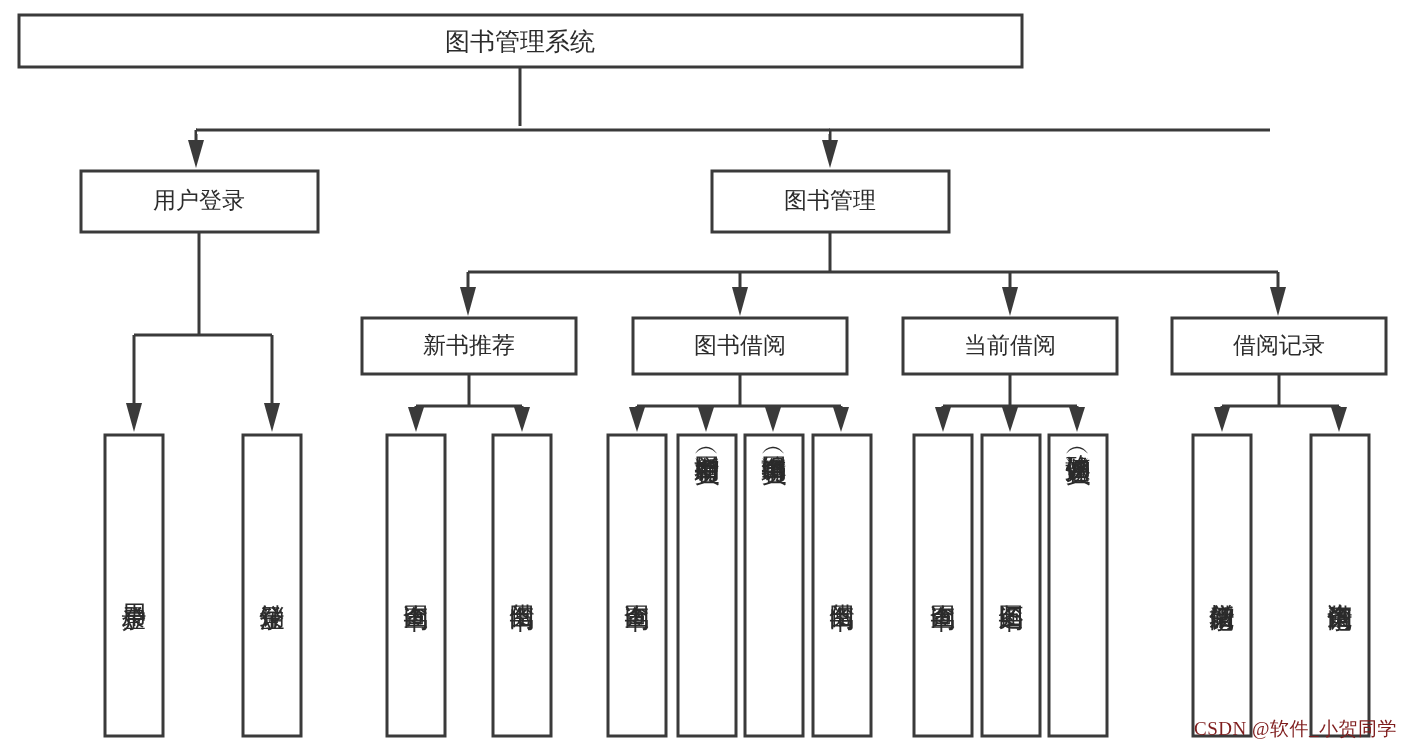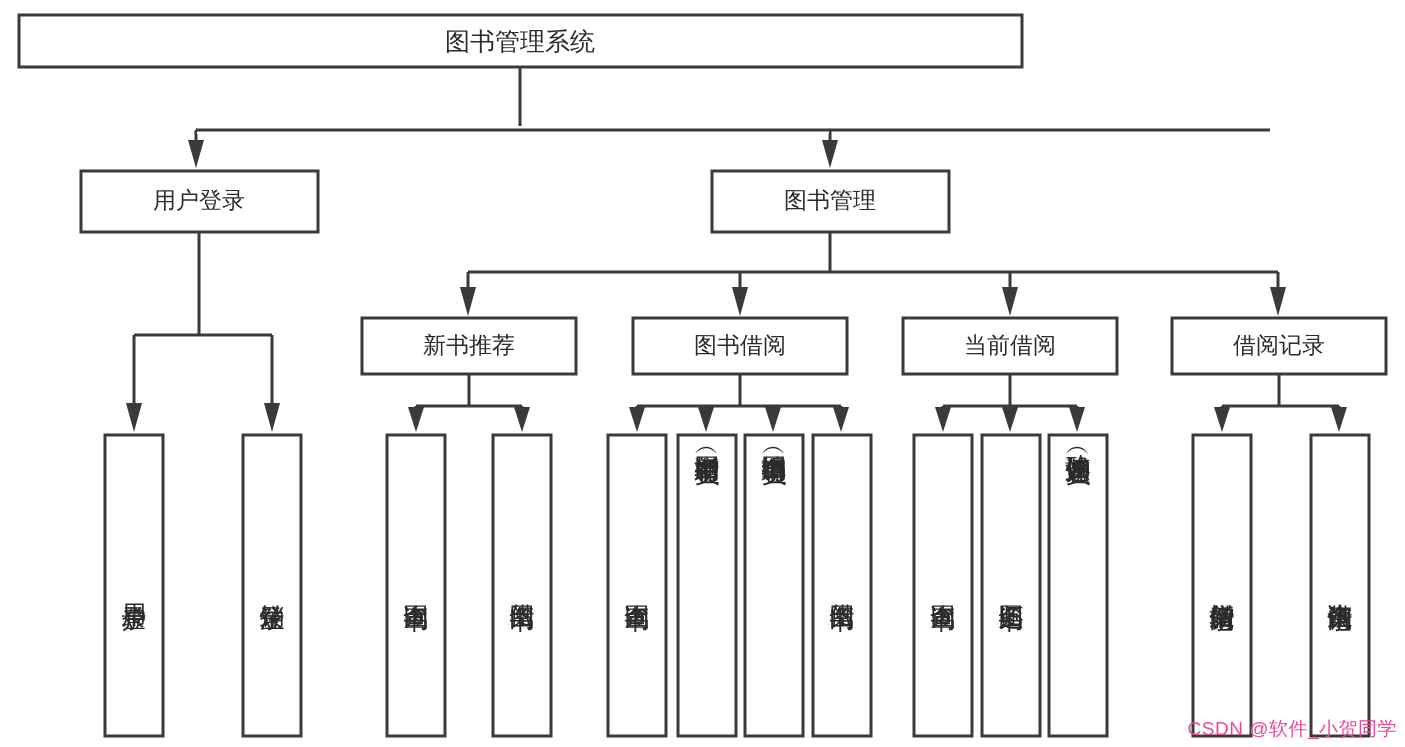--- a/index.html
+++ b/index.html
@@ -61,23 +61,23 @@
     font-size: 25px;
     line-height: 1.08;
     letter-spacing: 1px;
     color: #2b2b2b;
     white-space: nowrap;
   }
   .watermark {
     position: absolute;
     right: 8px;
     bottom: 5px;
-    font-family: Liberation Sans, sans-serif;
+    font-family: Liberation Serif, serif;
     font-size: 19px;
-    color: #ec4899;
+    color: #7f1d1d;
     white-space: nowrap;
     letter-spacing: 0.5px;
   }
 </style>
 </head>
 <body>
 
 <svg id="canvas" viewBox="0 0 1405 747" xmlns="http://www.w3.org/2000/svg">
 
   <g>

